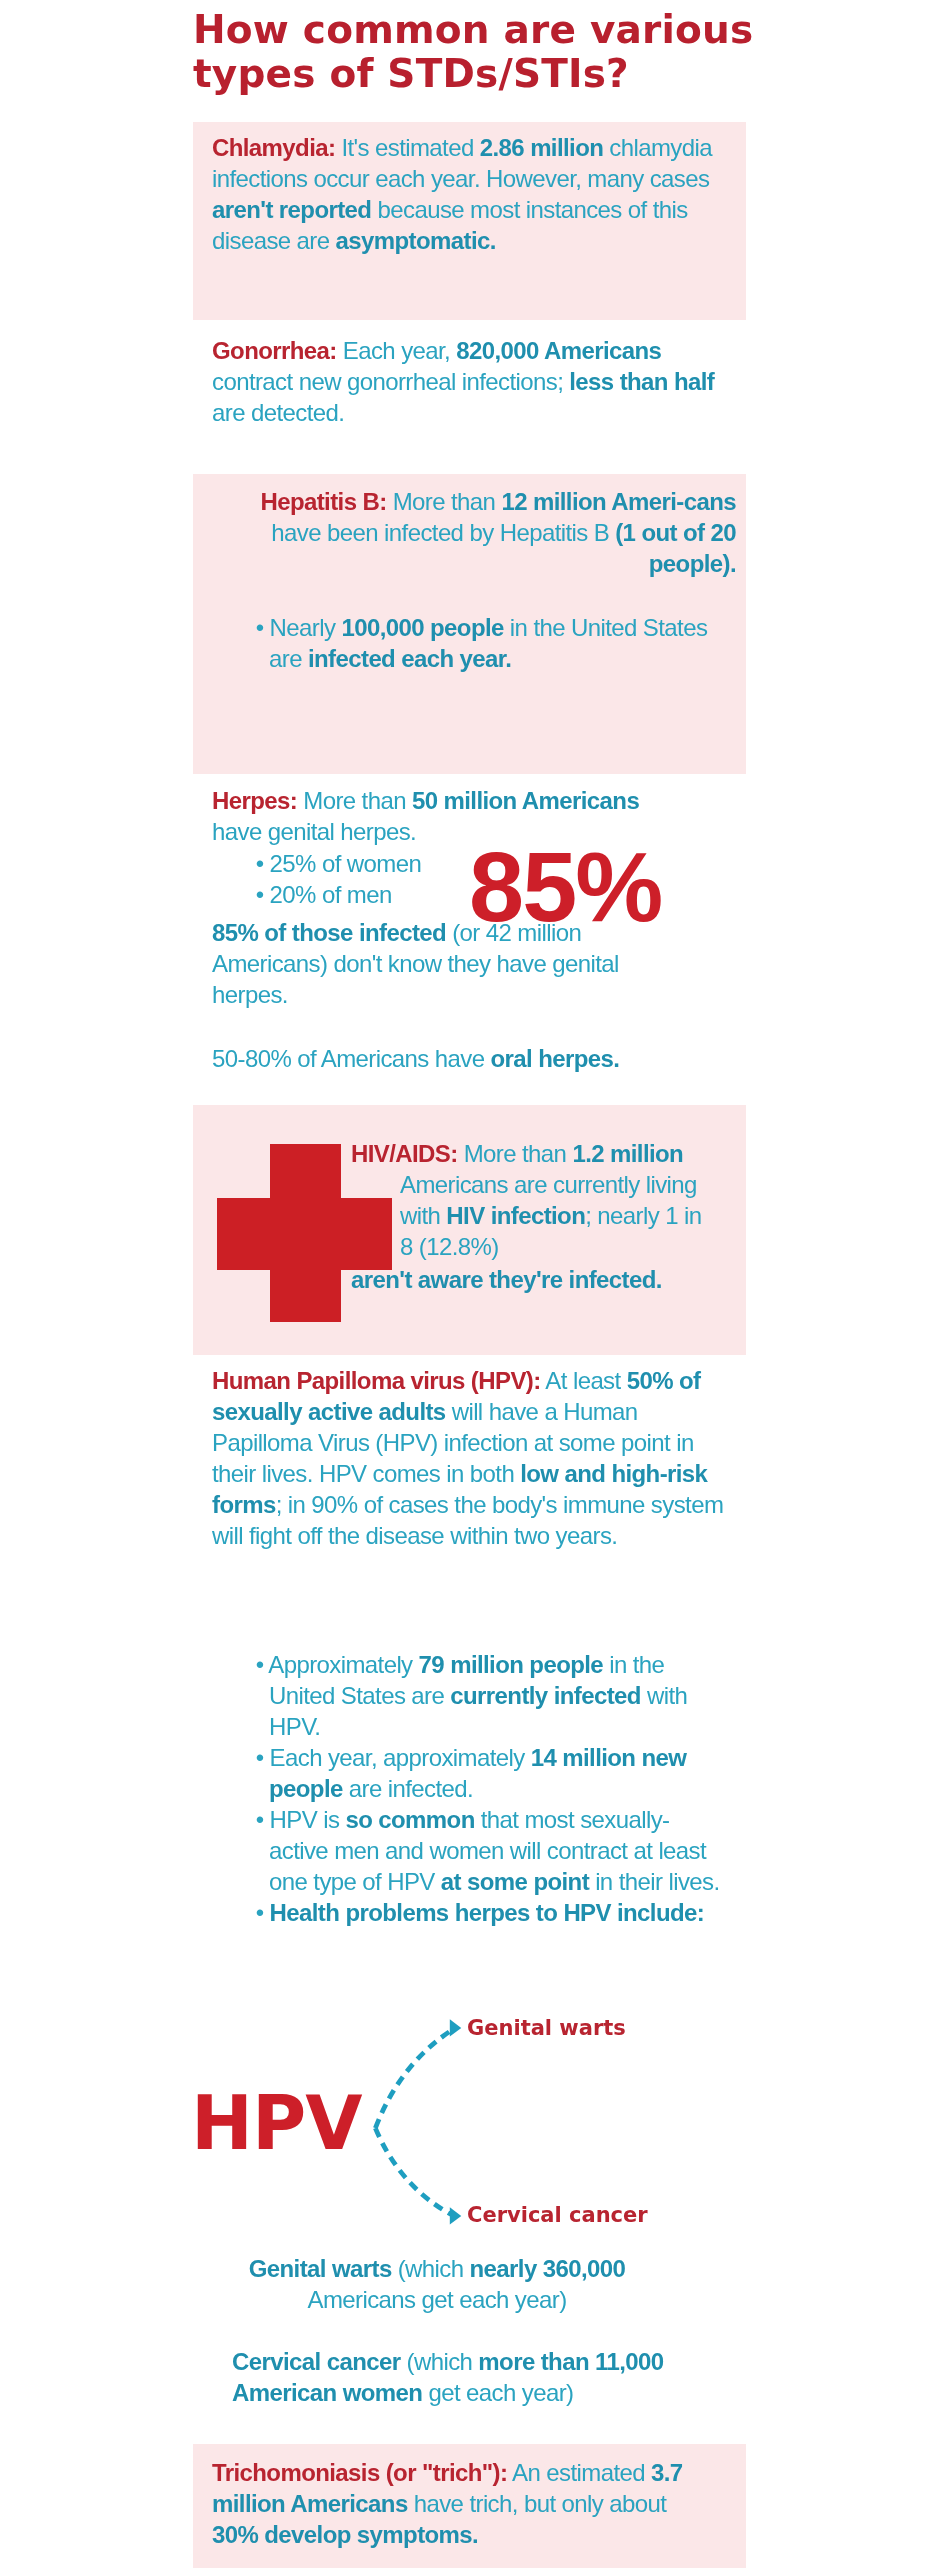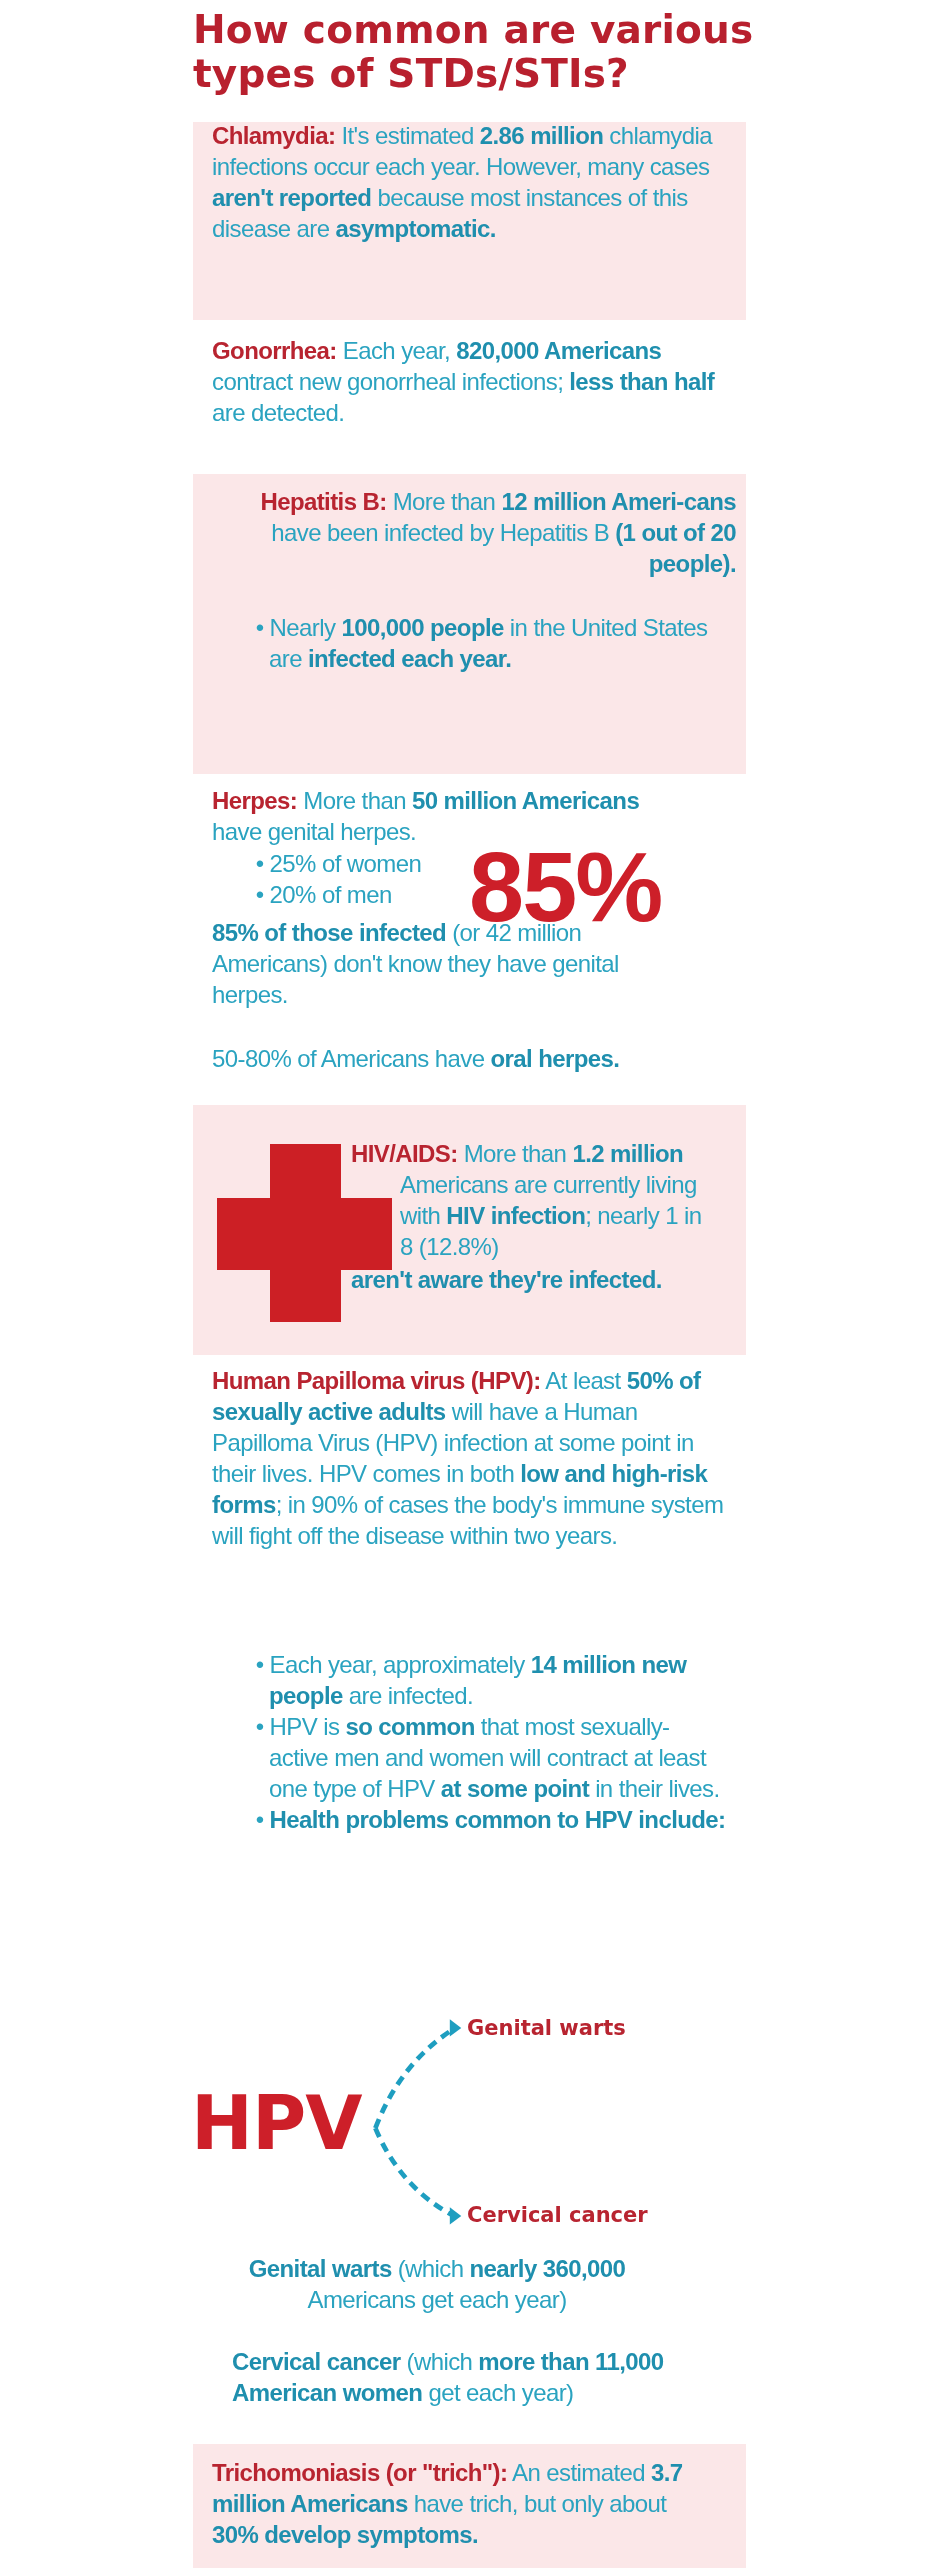--- a/index.html
+++ b/index.html
@@ -34,21 +34,21 @@
   .outcome {
     font-family:"DejaVu Sans", sans-serif; font-weight:bold; font-size:21px; line-height:25px; color:#b82430;
   }
 </style>
 </head>
 <body>
 
 <div class="abs title">How common are various types of STDs/STIs?</div>
 
 <div class="box" style="top:122px;height:198px;"></div>
-<div class="txt" style="left:212px;top:120px;width:522px;">
+<div class="txt" style="left:212px;top:132px;width:522px;">
   <span class="lbl">Chlamydia:</span><span> It's estimated </span><b>2.86 million</b><span> chlamydia infections occur each year. However, many cases </span><b>aren't reported</b><span> because most instances of this disease are </span><b>asymptomatic.</b>
 </div>
 
 <div class="txt" style="left:212px;top:335px;width:515px;">
   <span class="lbl">Gonorrhea:</span><span> Each year, </span><b>820,000 Americans</b><span> contract new gonorrheal infections; </span><b>less than half</b><span> are detected.</span>
 </div>
 
 <div class="box" style="top:474px;height:300px;"></div>
 <div class="txt" style="left:212px;top:486px;width:524px;text-align:right;">
   <span class="lbl">Hepatitis B:</span><span> More than </span><b>12 million Ameri-cans</b><span> have been infected by Hepatitis B </span><b>(1 out of 20 people).</b>
@@ -82,23 +82,24 @@
   <span> Americans are currently living with </span><b>HIV infection</b><span>; nearly 1 in 8 (12.8%) </span>
 </div>
 <div class="txt" style="left:351px;top:1264px;width:381px;text-align:left;">
   <b>aren't aware they're infected.</b>
 </div>
 
 <div class="txt" style="left:212px;top:1365px;width:524px;">
   <span class="lbl">Human Papilloma virus (HPV):</span><span> At least </span><b>50% of sexually active adults</b><span> will have a Human Papilloma Virus (HPV) infection at some point in their lives. HPV comes in both </span><b>low and high-risk forms</b><span>; in 90% of cases the body's immune system will fight off the disease within two years.</span>
 </div>
 <div class="txt" style="left:250px;top:1649px;width:477px;">
+  <span class="bullet">• <span>Approximately </span><b>79 million people</b><span> in the United States are </span><b>currently infected</b><span> with HPV.</span></span>
   <span class="bullet">• <span>Each year, approximately </span><b>14 million new people</b><span> are infected.</span></span>
   <span class="bullet">• <span>HPV is </span><b>so common</b><span> that most sexually-active men and women will contract at least one type of HPV </span><b>at some point</b><span> in their lives.</span></span>
-  <span class="bullet">• <b>Health problems common to HPV include:</b></span>
+  <span class="bullet">• <b>Health problems herpes to HPV include:</b></span>
 </div>
 
 <div class="abs hpv-big">HPV</div>
 <svg class="abs" style="left:362px;top:2006px;" width="105" height="229" viewBox="0 0 110 240">
   <path d="M14 128 Q40 60 96 24" fill="none" stroke="#1e9ec0" stroke-width="5" stroke-dasharray="10 7"></path>
   <path d="M14 128 Q40 190 96 220" fill="none" stroke="#1e9ec0" stroke-width="5" stroke-dasharray="10 7"></path>
   <path d="M92 14 L104 23 L92 32 Z" fill="#1e9ec0"></path>
   <path d="M92 211 L104 220 L92 229 Z" fill="#1e9ec0"></path>
 </svg>
 <div class="abs outcome" style="left:467px;top:2016px;">Genital warts</div>

